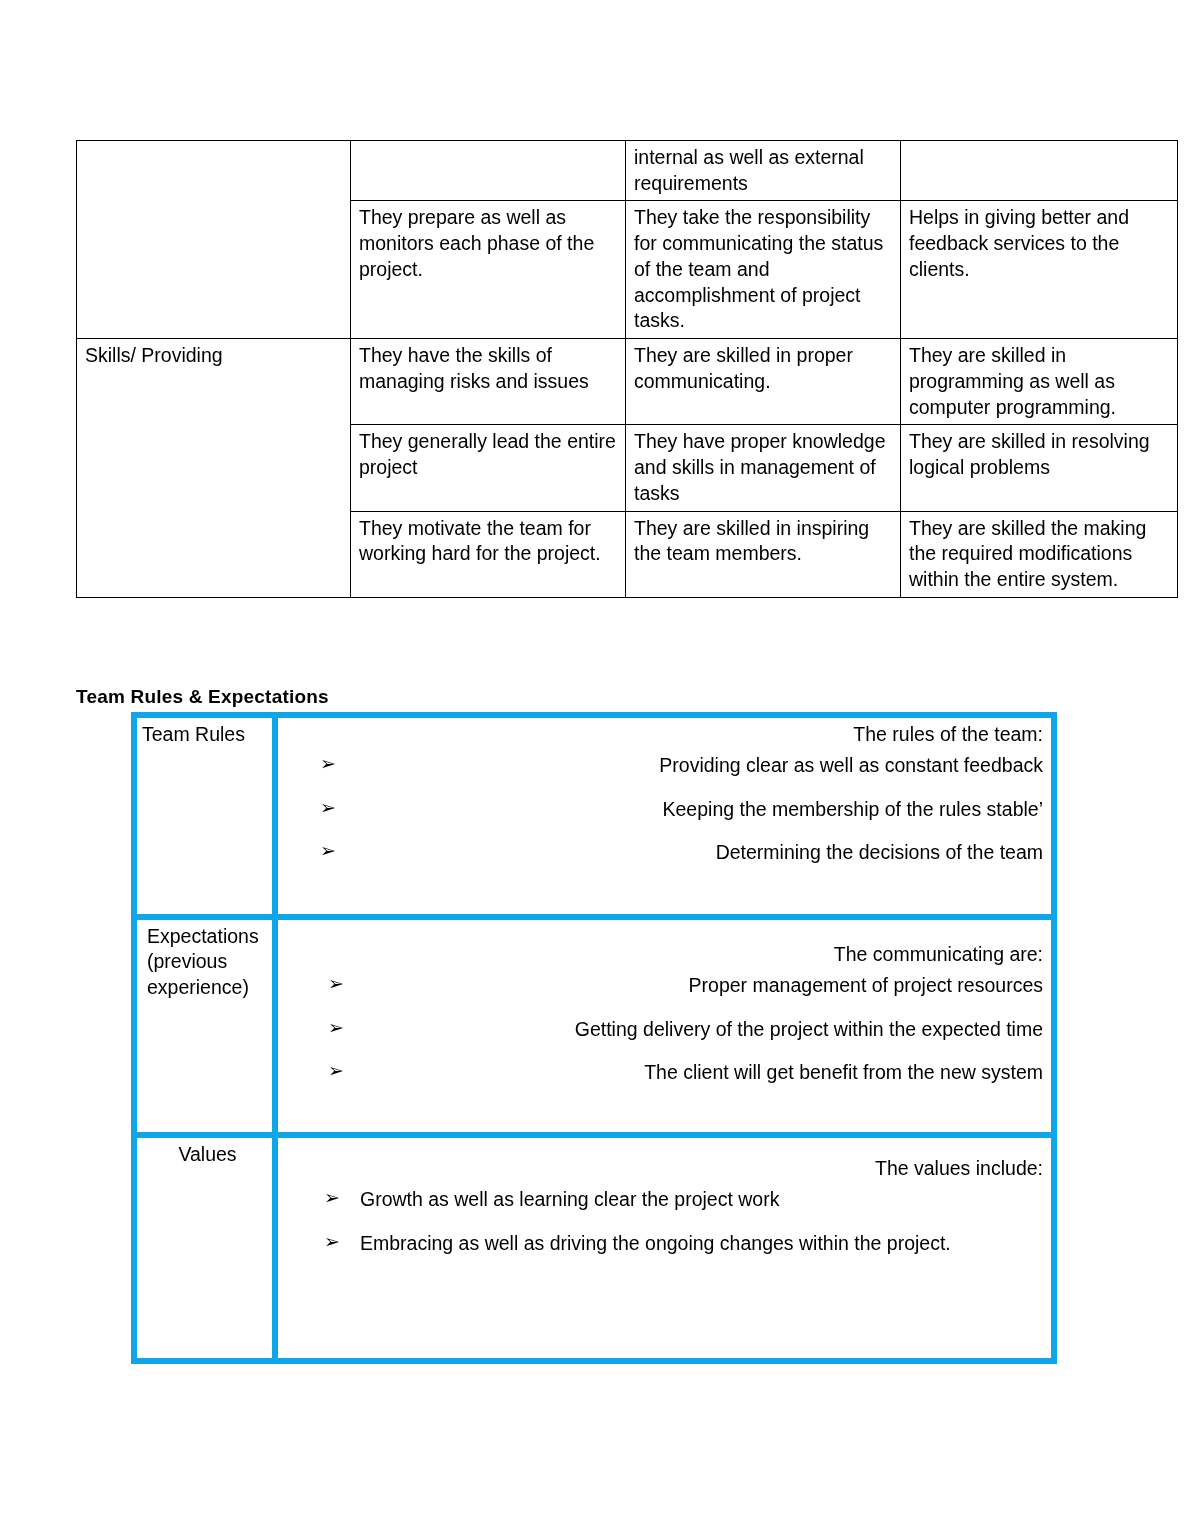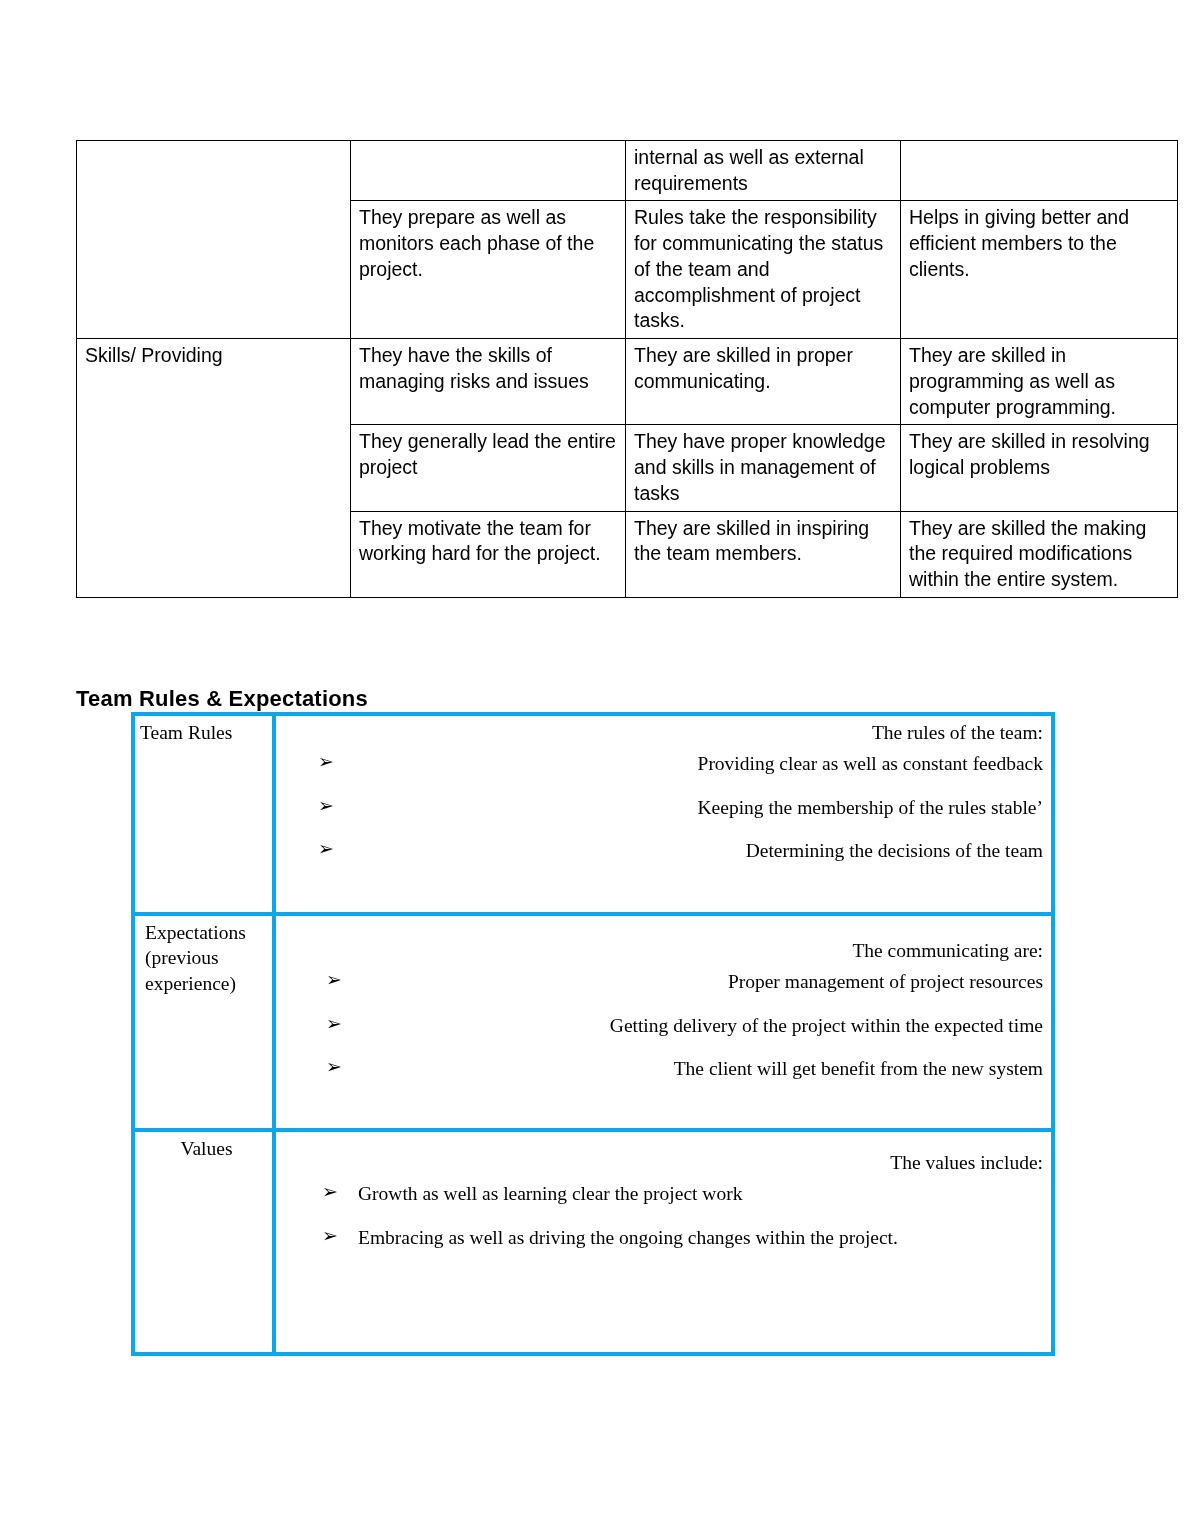--- a/index.html
+++ b/index.html
@@ -47,45 +47,44 @@
   table.matrix col.c1 { width: 275px; }
   table.matrix col.c2 { width: 275px; }
   table.matrix col.c3 { width: 277px; }
   .blank     { }
 
   
   .section-heading {
     position: absolute;
     left: 76px;
     top: 686px;
-    font-size: 22px;
+    font-size: 19px;
     font-weight: bold;
     letter-spacing: 0.2px;
     white-space: nowrap;
   }
 
   
   .rules-wrap {
     position: absolute;
     left: 131px;
     top: 712px;
     width: 920px;
   }
   table.rules {
     border-collapse: collapse;
     table-layout: fixed;
     width: 920px;
     font-size: 19.5px;
     line-height: 1.3;
   }
   table.rules td {
-    border: 4px solid #0ea5e9;
+    border: 6px solid #0ea5e9;
     vertical-align: top;
     padding: 0;
-    font-family: Liberation Serif, serif;
   }
   table.rules col.r0 { width: 141px; }
   table.rules col.r1 { width: 779px; }
 
   .rule-label {
     padding: 4px 6px 4px 5px;
     white-space: normal;
   }
   .rule-label.pad-left  { padding-left: 12px; text-align: center; }
   .rule-label.pad-left2 { padding-left: 10px; }
@@ -138,22 +137,22 @@
       </colgroup>
       <tbody>
         <tr>
           <td rowspan="2" class="blank"></td>
           <td></td>
           <td>internal as well as external requirements</td>
           <td></td>
         </tr>
         <tr>
           <td> They prepare as well as monitors each phase of the project.</td>
-          <td>Rules take the responsibility for communicating the status of the team and accomplishment of project tasks.</td>
-          <td>Helps in giving better and efficient members to the clients.</td>
+          <td>They take the responsibility for communicating the status of the team and accomplishment of project tasks.</td>
+          <td>Helps in giving better and feedback services to the clients.</td>
         </tr>
         <tr>
           <td rowspan="3">Skills/ Providing</td>
           <td>They have the skills of managing risks and issues</td>
           <td> They are skilled in proper communicating.</td>
           <td> They are skilled in programming as well as computer programming.</td>
         </tr>
         <tr>
           <td>They generally lead the entire project</td>
           <td>They have proper knowledge and skills in management of tasks</td>

